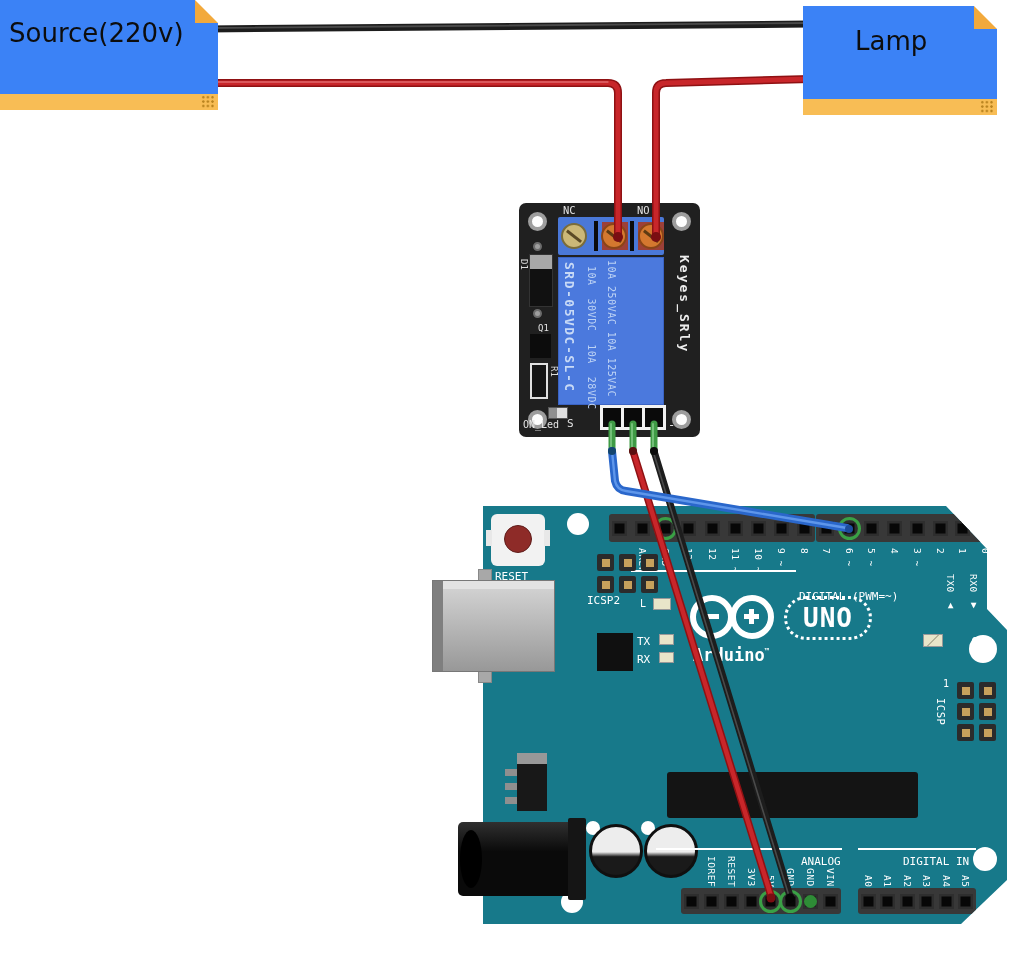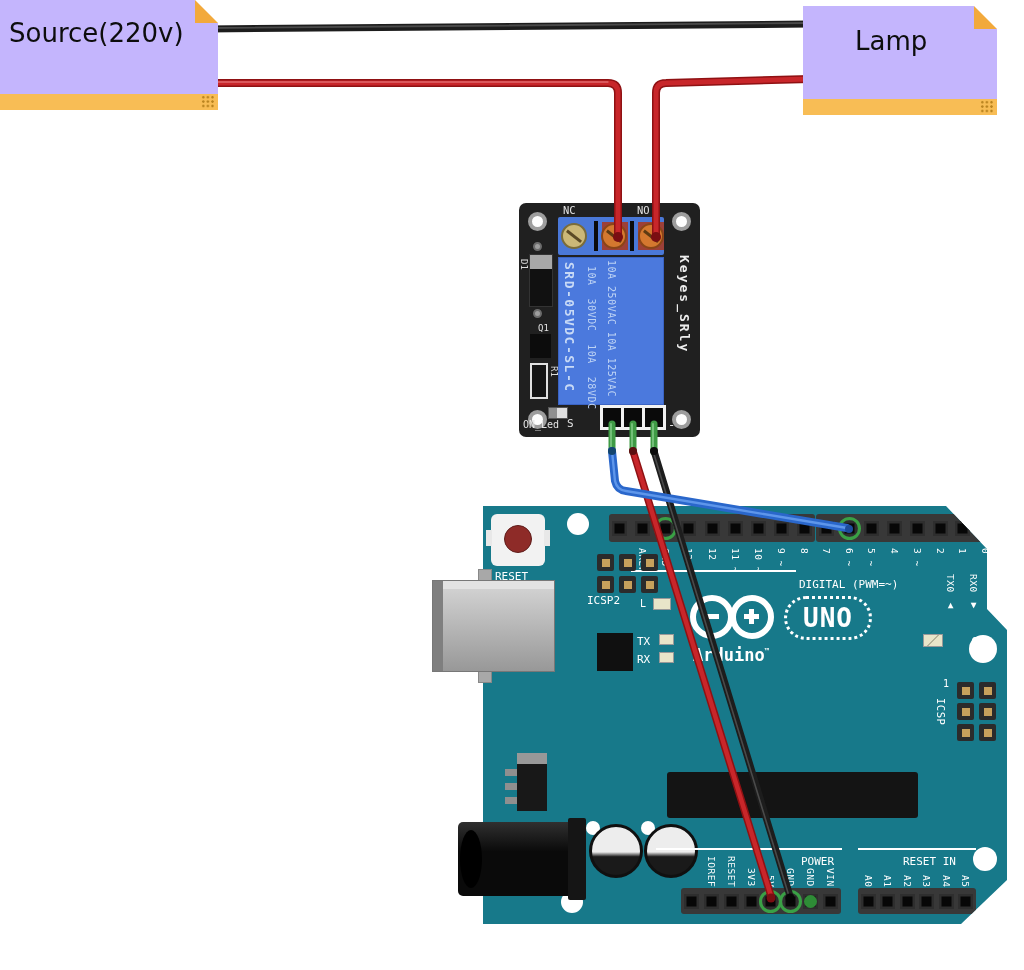--- a/index.html
+++ b/index.html
@@ -3,21 +3,21 @@
 <meta charset="utf-8">
 <style>
   *{box-sizing:border-box;margin:0;padding:0}
   html,body{background:#fff}
   #canvas{position:relative;width:1024px;height:970px;background:#fff;overflow:hidden;
           font-family:"DejaVu Sans",sans-serif}
   .abs{position:absolute}
   .mono{font-family:"DejaVu Sans Mono",monospace}
 
   
-  .note{position:absolute;background:#c4b5fd;z-index:40}
+  .note{position:absolute;background:#3b82f6;z-index:40}
   .note-bar{position:absolute;left:0;right:0;bottom:0;height:16px;background:#f8bd55}
   .note-fold{position:absolute;top:0;right:0;width:23px;height:23px;
              background:linear-gradient(to bottom left,#ffffff 0 49%,#f2a93c 51% 100%)}
   .note-grip{position:absolute;right:3px;bottom:2px;width:14px;height:13px;
              background:radial-gradient(#b9831f 1.1px,transparent 1.4px);background-size:4.6px 4.4px}
   .note-text{position:absolute;color:#0d0d0d;white-space:nowrap}
 
   
   #wires{position:absolute;left:0;top:0;z-index:30;pointer-events:none}
   #wires path{fill:none;stroke-linecap:round;stroke-linejoin:round}
@@ -223,21 +223,21 @@
       <span class="c">
           <i class="vl">1</i>
         </span>
       <span class="c">
           <i class="vl">0</i>
         </span>
     </div>
     <i class="vl" style="position:absolute;left:462px;top:68px">TX0 ▲</i>
     <i class="vl" style="position:absolute;left:485px;top:68px">RX0 ▼</i>
     <div class="wline" style="left:148px;top:64px;width:165px"></div>
-    <div class="wlbl" style="left:316px;top:72px;font-size:11px">DIGITAL (PWM=~)</div>
+    <div class="wlbl" style="left:316px;top:84px;font-size:11px">DIGITAL (PWM=~)</div>
 
     <div class="gpin" style="left:114px;top:48px"></div>
     <div class="gpin" style="left:136px;top:48px"></div>
     <div class="gpin" style="left:158px;top:48px"></div>
     <div class="gpin" style="left:114px;top:70px"></div>
     <div class="gpin" style="left:136px;top:70px"></div>
     <div class="gpin" style="left:158px;top:70px"></div>
     <div class="wlbl" style="left:104px;top:88px;font-size:11px">ICSP2</div>
 
     <div class="wlbl" style="left:157px;top:92px;font-size:10px">L</div>
@@ -277,21 +277,21 @@
     <div class="abs" style="left:34px;top:258px;width:30px;height:47px;background:#181818"></div>
     <div class="abs" style="left:22px;top:263px;width:12px;height:7px;background:#8f8f8f"></div>
     <div class="abs" style="left:22px;top:277px;width:12px;height:7px;background:#8f8f8f"></div>
     <div class="abs" style="left:22px;top:291px;width:12px;height:7px;background:#8f8f8f"></div>
     <div class="hole" style="left:103px;top:315px;width:14px;height:14px"></div>
     <div class="hole" style="left:158px;top:315px;width:14px;height:14px"></div>
     <div class="cap" style="left:106px;top:318px"></div>
     <div class="cap" style="left:161px;top:318px"></div>
 
     <div class="wline" style="left:173px;top:342px;width:186px"></div>
-    <div class="wlbl" style="left:318px;top:349px;font-size:11px">POWER</div>
+    <div class="wlbl" style="left:318px;top:349px;font-size:11px">ANALOG</div>
     <div class="lrow bot" style="left:198px;top:350px;width:160px;height:31px">
       <span class="c">
           <i class="vl"></i>
         </span>
       <span class="c">
           <i class="vl">IOREF</i>
         </span>
       <span class="c">
           <i class="vl">RESET</i>
         </span>
@@ -315,21 +315,21 @@
       <i class="fpin"></i>
         <i class="fpin"></i>
         <i class="fpin"></i>
         <i class="fpin"></i>
         <i class="fpin ring"></i>
         <i class="fpin ring"></i>
         <i class="fpin gdot"></i>
         <i class="fpin"></i>
     </div>
     <div class="wline" style="left:375px;top:342px;width:118px"></div>
-    <div class="wlbl" style="left:420px;top:349px;font-size:11px">RESET IN</div>
+    <div class="wlbl" style="left:420px;top:349px;font-size:11px">DIGITAL IN</div>
     <div class="lrow bot" style="left:375px;top:352px;width:118px;height:29px">
       <span class="c">
           <i class="vl">A0</i>
         </span>
       <span class="c">
           <i class="vl">A1</i>
         </span>
       <span class="c">
           <i class="vl">A2</i>
         </span>

